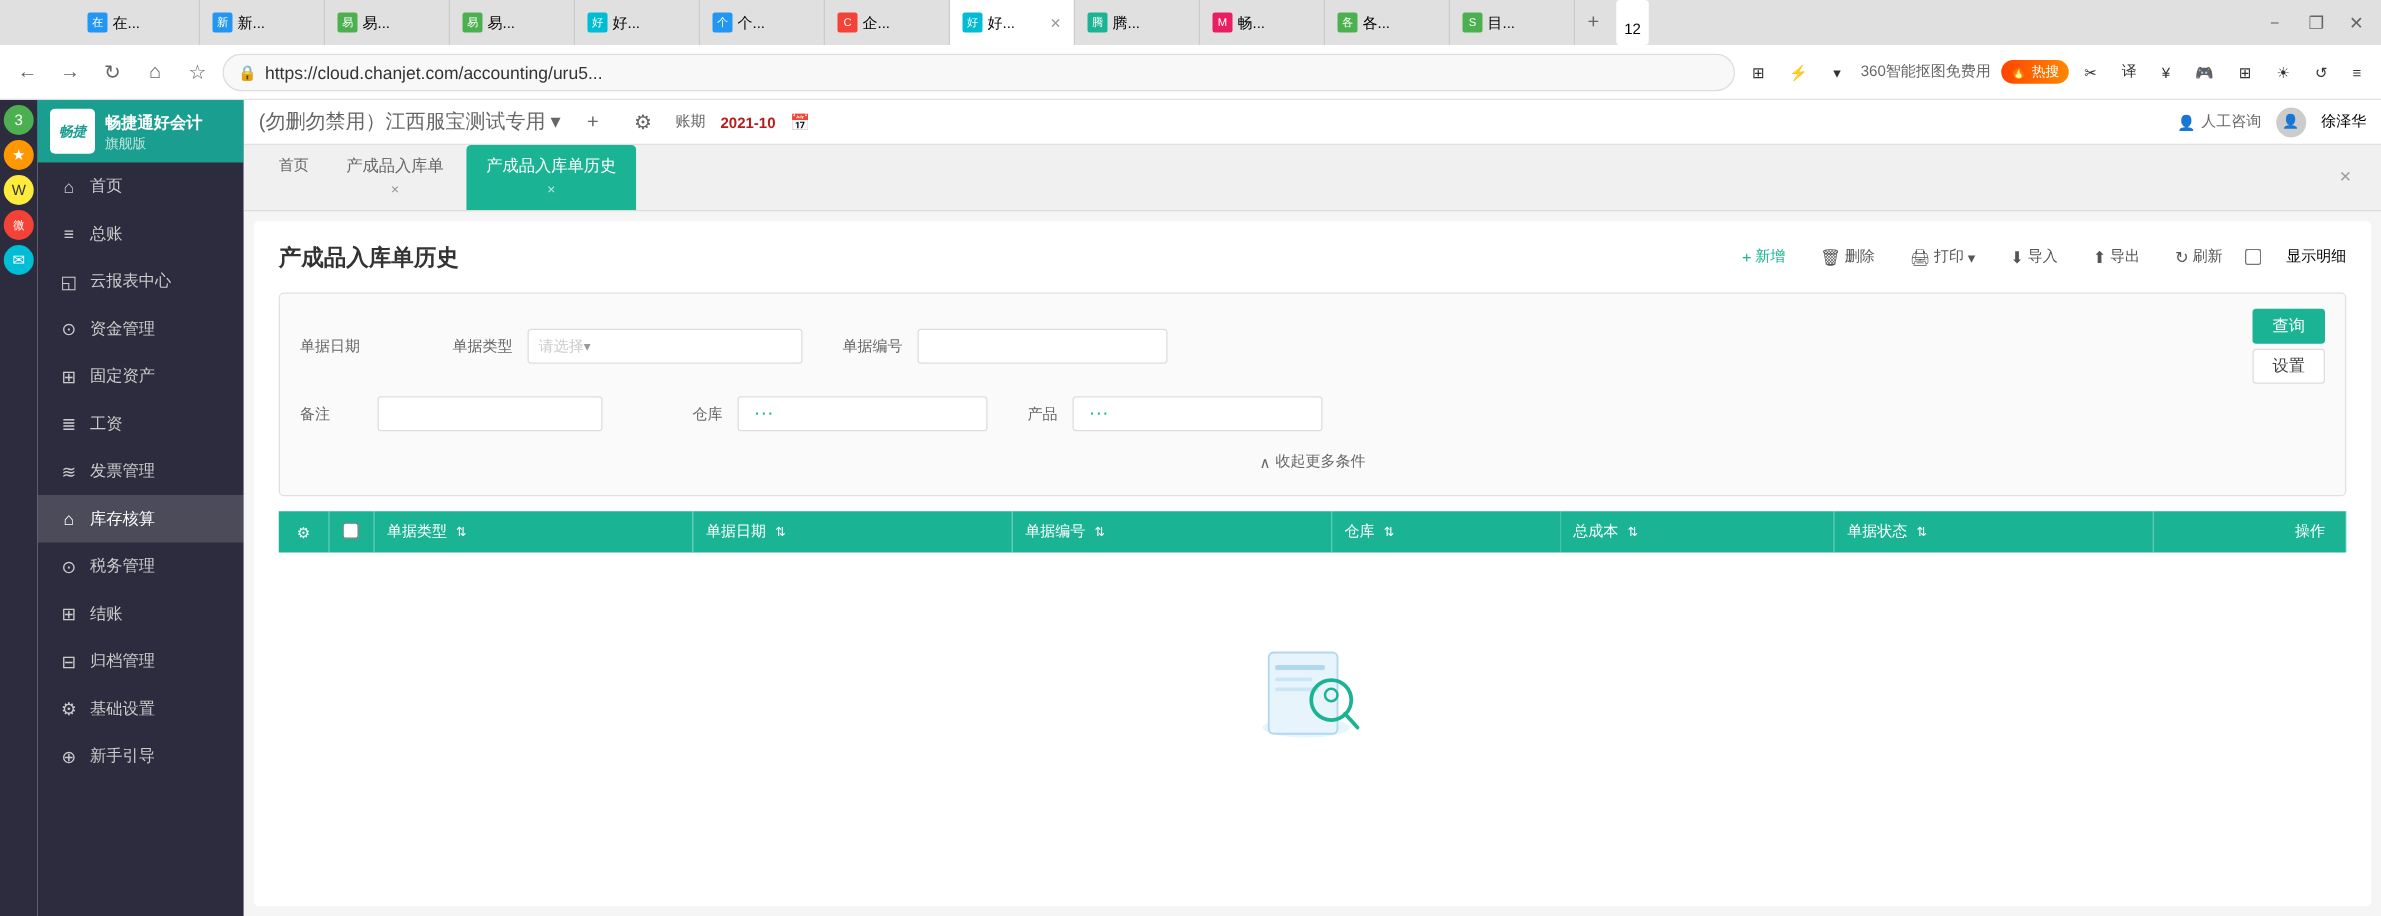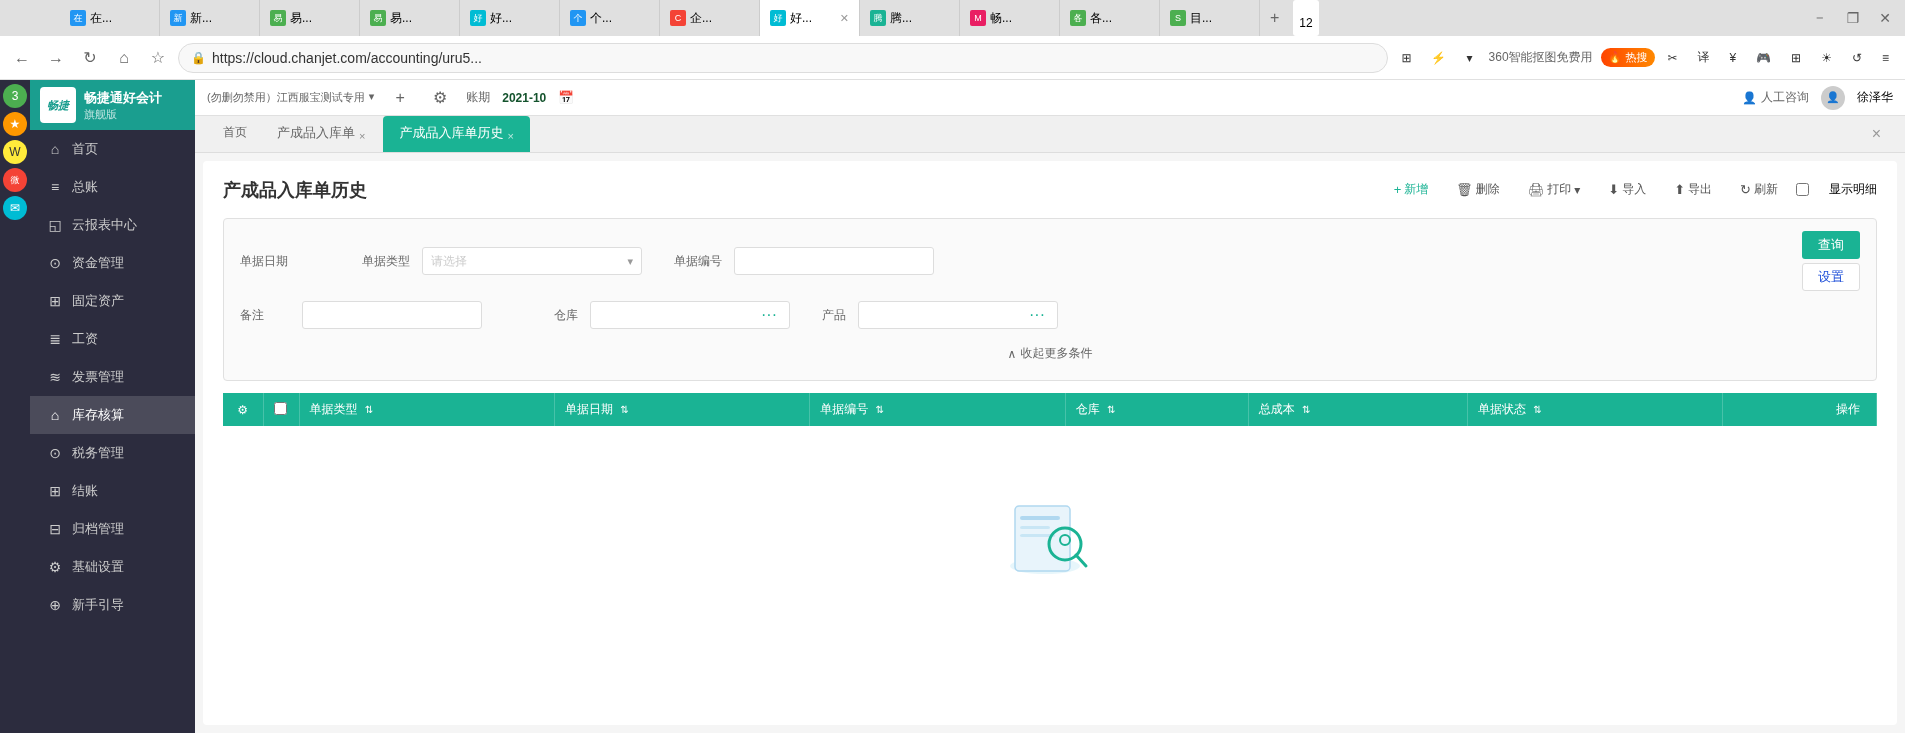--- a/index.html
+++ b/index.html
@@ -48,30 +48,30 @@
     .sidebar-menu { flex: 1; overflow-y: auto; }
     .menu-item { display: flex; align-items: center; padding: 10px 16px; color: #ccc; cursor: pointer; gap: 8px; font-size: 13px; }
     .menu-item.active { background: rgba(255,255,255,0.15); color: white; }
     .menu-icon { font-size: 14px; width: 18px; text-align: center; }
 
     
     .main-content { flex: 1; display: flex; flex-direction: column; background: #f5f5f5; overflow: hidden; }
 
     
     .top-bar { height: 36px; background: #fff; display: flex; align-items: center; padding: 0 12px; gap: 12px; border-bottom: 1px solid #e0e0e0; }
-    .company-selector { display: flex; gap: 4px; color: #666; font-size: 11px; cursor: pointer; }
+    .company-selector { display: flex; gap: 4px; color: #666; font-size: 16px; cursor: pointer; }
     .period-label { color: #666; font-size: 12px; }
-    .period-value { color: #14532d; font-size: 12px; font-weight: bold; }
+    .period-value { color: #b91c1c; font-size: 12px; font-weight: bold; }
     .top-bar-right { margin-left: auto; display: flex; align-items: center; gap: 12px; }
     .user-service { display: flex; align-items: center; gap: 4px; color: #666; font-size: 12px; cursor: pointer; }
     .user-avatar { width: 24px; height: 24px; background: #ccc; border-radius: 50%; display: flex; align-items: center; justify-content: center; font-size: 11px; color: #555; }
 
     
     .page-tabs { display: flex; align-items: stretch; background: #f0f0f0; border-bottom: 1px solid #ddd; padding: 0 16px; gap: 2px; }
-    .page-tab { padding: 8px 16px; font-size: 13px; cursor: pointer; color: #666; border-bottom: 2px solid transparent; display: flex; align-items: flex-end; gap: 4px; }
+    .page-tab { padding: 8px 16px; font-size: 13px; cursor: pointer; color: #666; border-bottom: 2px solid transparent; display: flex; align-items: center; gap: 4px; flex-direction: column; }
     .page-tab.active { background: #1ab394; color: white; border-radius: 4px 4px 0 0; }
     .page-tab .tab-close { font-size: 11px; opacity: 0.7; }
     .page-tab-home { padding: 8px 12px; color: #666; font-size: 12px; cursor: pointer; }
 
     
     .content-area { flex: 1; overflow-y: auto; padding: 0; background: #fff; margin: 8px; border-radius: 4px; }
     .content-inner { padding: 16px 20px; }
 
     
     .page-header { display: flex; align-items: center; justify-content: space-between; margin-bottom: 16px; }
@@ -82,32 +82,32 @@
 
     
     .filter-section { border: 1px solid #e0e0e0; border-radius: 4px; padding: 12px 16px; margin-bottom: 12px; background: #fafafa; }
     .filter-row { display: flex; align-items: center; gap: 12px; margin-bottom: 10px; }
     .filter-row:last-child { margin-bottom: 0; }
     .filter-label { font-size: 12px; color: #666; white-space: nowrap; min-width: 50px; }
     .date-btns { display: flex; align-items: center; gap: 4px; }
     .date-btn { padding: 2px 8px; font-size: 12px; color: #333; cursor: pointer; border: 1px solid transparent; border-radius: 3px; }
     .date-btn.active { background: #1ab394; color: white; border-radius: 12px; padding: 2px 10px; }
     .date-range { font-size: 12px; color: #666; margin-left: 8px; }
-    .filter-select { min-width: 200px; height: 28px; border: 1px solid #ddd; border-radius: 3px; padding: 0 8px; font-size: 12px; display: flex; align-items: center; justify-content: space-between; cursor: pointer; background: white; }
+    .filter-select { min-width: 200px; height: 28px; border: 1px solid #ddd; border-radius: 3px; padding: 0 8px; font-size: 12px; display: flex; align-items: center; justify-content: flex-start; cursor: pointer; background: white; }
     .filter-input { min-width: 180px; height: 28px; border: 1px solid #ddd; border-radius: 3px; padding: 0 8px; font-size: 12px; background: white; }
     .filter-input-wide { min-width: 280px; }
     .filter-select-arrow { color: #999; font-size: 11px; }
     .ellipsis-btn { color: #1ab394; font-size: 16px; cursor: pointer; padding: 0 4px; }
 
     .collapse-row { display: flex; justify-content: center; padding: 6px; }
     .collapse-btn { display: flex; align-items: center; gap: 4px; color: #666; font-size: 12px; cursor: pointer; }
 
     
     .query-btn { background: #1ab394; color: white; border: none; border-radius: 3px; padding: 5px 16px; font-size: 13px; cursor: pointer; }
-    .set-btn { background: #fff; color: #1d4ed8; border: 1px solid #ddd; border-radius: 3px; padding: 4px 14px; font-size: 13px; cursor: pointer; }
+    .set-btn { background: #fff; color: #404040; border: 1px solid #ddd; border-radius: 3px; padding: 4px 14px; font-size: 13px; cursor: pointer; }
     .filter-actions { display: flex; flex-direction: column; gap: 4px; margin-left: auto; }
 
     
     .data-table { width: 100%; border-collapse: collapse; }
     .table-header { background: #1ab394; color: white; }
     .table-header th { padding: 8px 10px; font-size: 12px; font-weight: normal; text-align: left; border-right: 1px solid rgba(255,255,255,0.2); white-space: nowrap; }
     .table-header th:first-child { width: 40px; text-align: center; }
     .table-header th .sort-icon { margin-left: 4px; font-size: 10px; }
     .table-gear { width: 36px; text-align: center; }
     .table-checkbox { width: 36px; text-align: center; }

